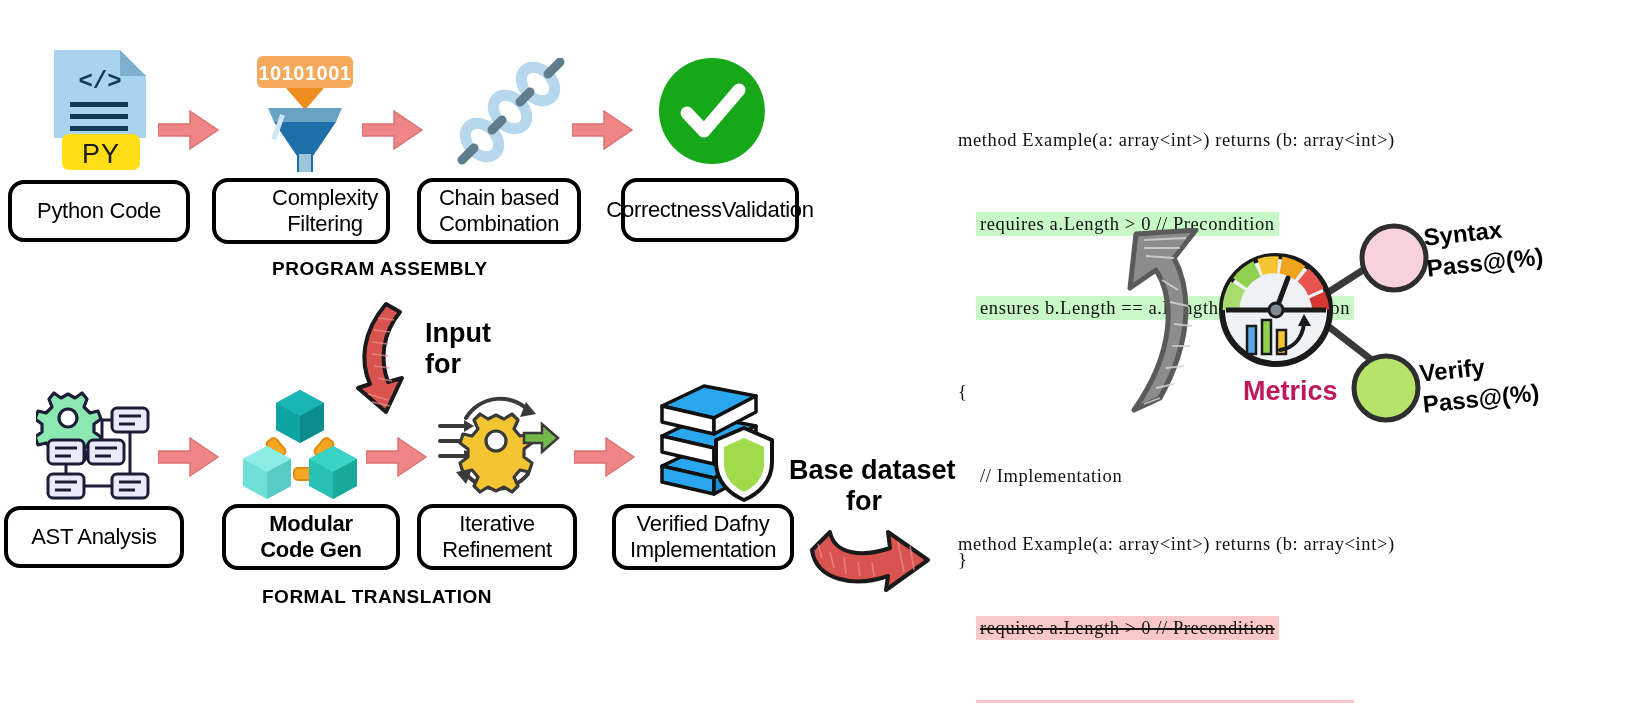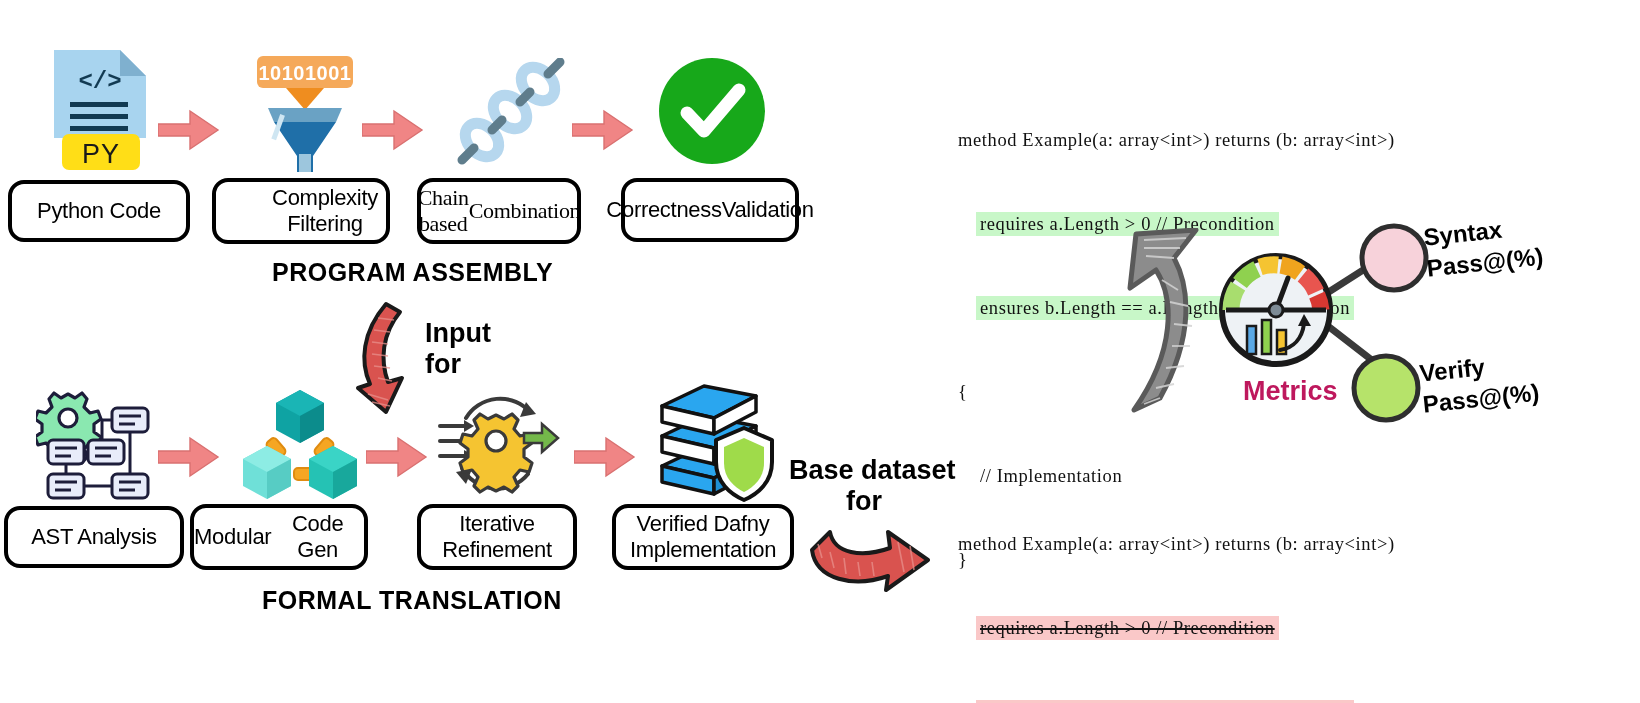--- a/index.html
+++ b/index.html
@@ -25,21 +25,21 @@
     box-sizing:border-box;
     z-index:5;
   }
   .nodebox span{display:block;}
 
   
   .section-caption{
     position:absolute;
     font-family:"Liberation Sans",sans-serif;
     font-weight:700;
-    font-size:25px;
+    font-size:19px;
     letter-spacing:0.5px;
     color:#000;
     white-space:nowrap;
   }
 
   
   .pink-arrow{position:absolute;}
 
   
   .hand-label{
@@ -153,21 +153,21 @@
 
 <div class="nodebox" style="left:8px;top:180px;width:182px;height:62px;">
   <span>Python Code</span>
 </div>
 
 <div class="nodebox" style="left:212px;top:178px;width:178px;height:66px;flex-direction:column;padding-left:48px;">
   <span>Complexity</span>
   <span>Filtering</span>
 </div>
 
-<div class="nodebox" style="left:417px;top:178px;width:164px;height:66px;font-family:Liberation Serif, serif;">
+<div class="nodebox" style="left:417px;top:178px;width:164px;height:66px;flex-direction:column;">
   <span>Chain based</span>
   <span>Combination</span>
 </div>
 
 <div class="nodebox" style="left:621px;top:178px;width:178px;height:64px;flex-direction:row;">
   <span>Correctness</span>
   <span>Validation</span>
 </div>
 
 <div class="section-caption" style="left:272px;top:258px;">PROGRAM ASSEMBLY</div>
@@ -306,21 +306,21 @@
   <path d="M0 16 h32 v-13 l28 19 l-28 19 v-13 h-32 z" fill="#f08585" stroke="#d97070" stroke-width="1.4"></path>
 </svg>
 <svg class="pink-arrow abs" style="left:574px;top:435px;" width="62" height="44" viewBox="0 0 62 44">
   <path d="M0 16 h32 v-13 l28 19 l-28 19 v-13 h-32 z" fill="#f08585" stroke="#d97070" stroke-width="1.4"></path>
 </svg>
 
 <div class="nodebox" style="left:4px;top:506px;width:180px;height:62px;">
   <span>AST Analysis</span>
 </div>
 
-<div class="nodebox" style="left:190px;top:504px;width:178px;height:66px;flex-direction:row;">
+<div class="nodebox" style="left:222px;top:504px;width:178px;height:66px;flex-direction:column;font-weight:bold;">
   <span>Modular</span>
   <span>Code Gen</span>
 </div>
 
 <div class="nodebox" style="left:417px;top:504px;width:160px;height:66px;flex-direction:column;">
   <span>Iterative</span>
   <span>Refinement</span>
 </div>
 
 <div class="nodebox" style="left:612px;top:504px;width:182px;height:66px;flex-direction:column;">

